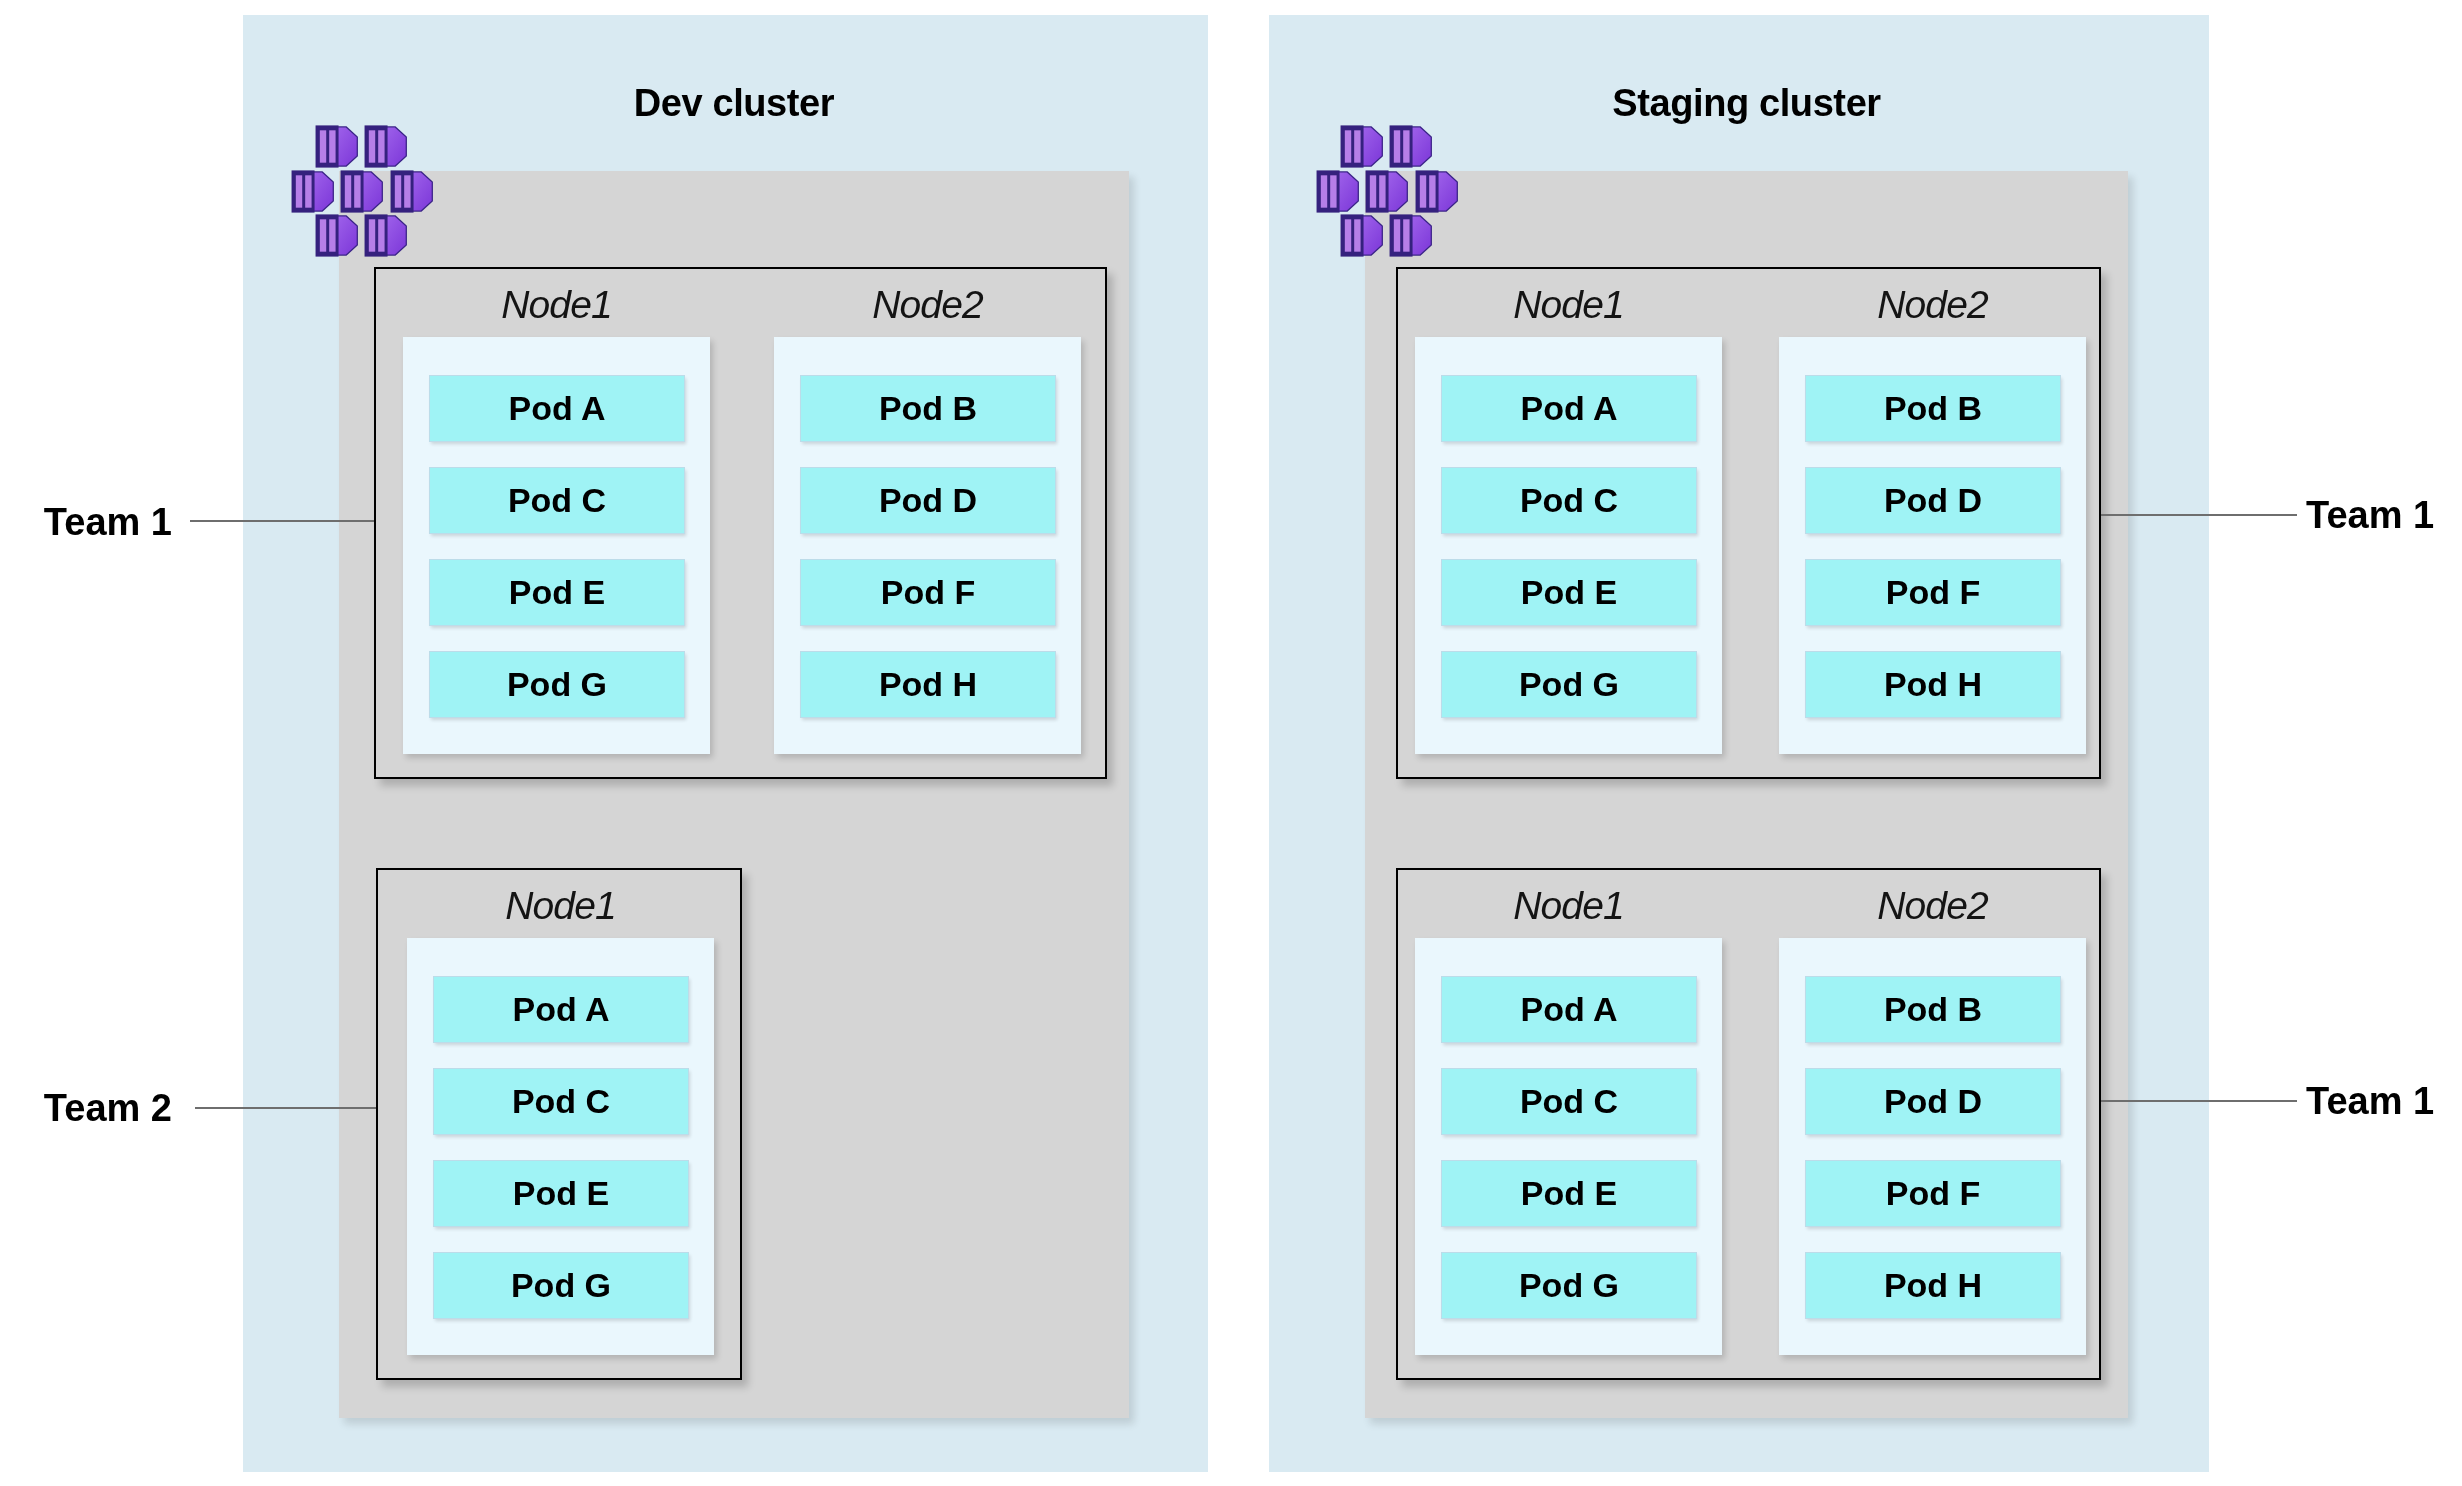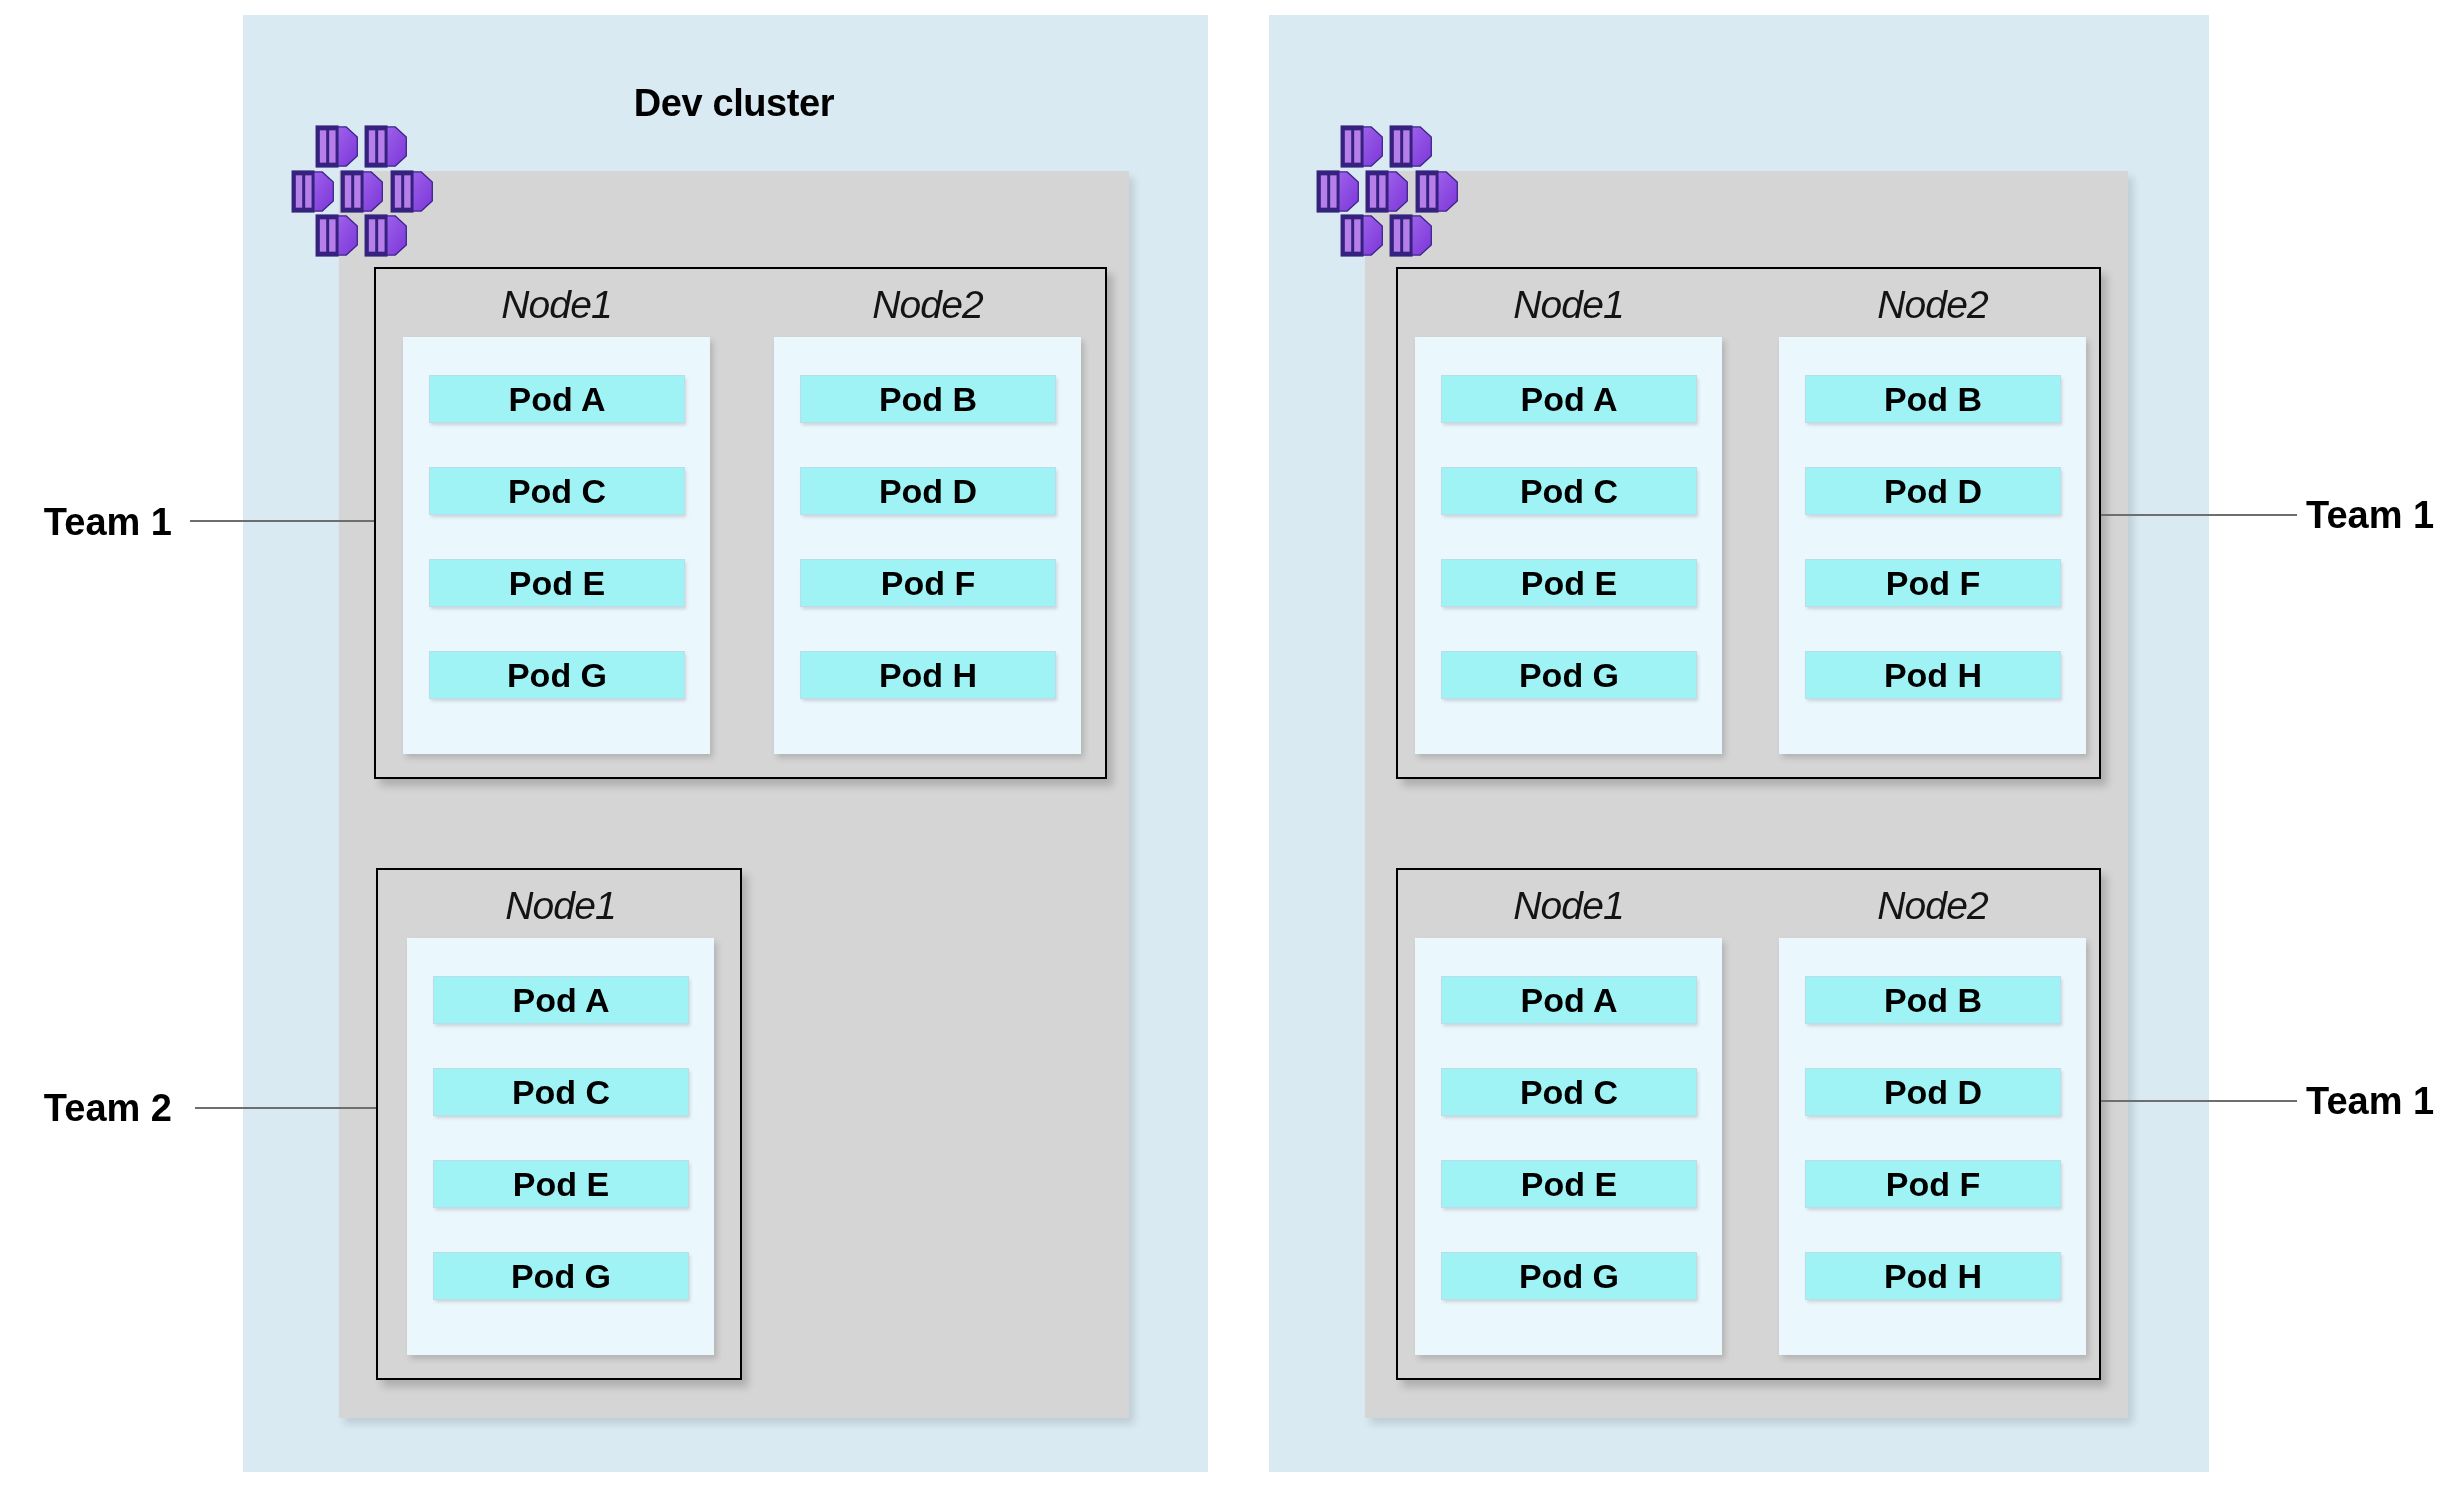--- a/index.html
+++ b/index.html
@@ -20,21 +20,21 @@
     box-sizing:border-box; box-shadow:6px 6.8px 7.7px rgba(0,0,0,0.18);
   }
   .node-label {
     position:absolute; text-align:center; font-size:39px; font-weight:400;
     color:#141414; letter-spacing:-0.9px;font-style:italic;
   }
   .node-panel {
     position:absolute; background:#eaf7fd; box-shadow:3.4px 4.3px 6px rgba(0,0,0,0.16);
   }
   .pod {
-    position:absolute; left:26px; width:256px; height:48px;
+    position:absolute; left:26px; width:256px; height:67px;
     background:#9ff3f5; border:1.7px solid #bcdce9; box-sizing:border-box;
     display:flex; align-items:center; justify-content:center;
     font-size:34px; font-weight:bold; color:#000;
     box-shadow:1.7px 2.6px 3.4px rgba(0,0,0,0.14);
   }
   .team-label {
     position:absolute; font-size:38px; font-weight:bold; color:#000000;
     height:46px; line-height:46px; white-space:nowrap;
   }
   .connector { position:absolute; height:1.7px; background:#6e6e6e; }
@@ -129,20 +129,21 @@
   </div>
 
   <div class="team-label" style="left:17px; top:499px; width:155px; text-align:right;">Team 1</div>
   <div class="connector" style="left:190px; top:520px; width:184px;"></div>
 
   <div class="team-label" style="left:17px; top:1085px; width:155px; text-align:right;">Team 2</div>
   <div class="connector" style="left:195px; top:1107px; width:181px;"></div>
 
   <div class="cluster-panel" style="left:1269px; top:15.4px; width:940px; height:1457px;"></div>
 
+  <div class="cluster-title" style="left:1365px; top:82px; width:763px;">Staging cluster</div>
 
   <div class="gray-box" style="left:1365px; top:171px; width:763px; height:1247px;"></div>
 
   <div class="cube-cluster" style="left:1314px; top:125px;">
     <div class="cube-row offset">
       <svg class="cube" viewBox="0 0 54 50" width="46" height="43">
           <use href="#cube"></use>
         </svg>
       <svg class="cube" viewBox="0 0 54 50" width="46" height="43">
           <use href="#cube"></use>

